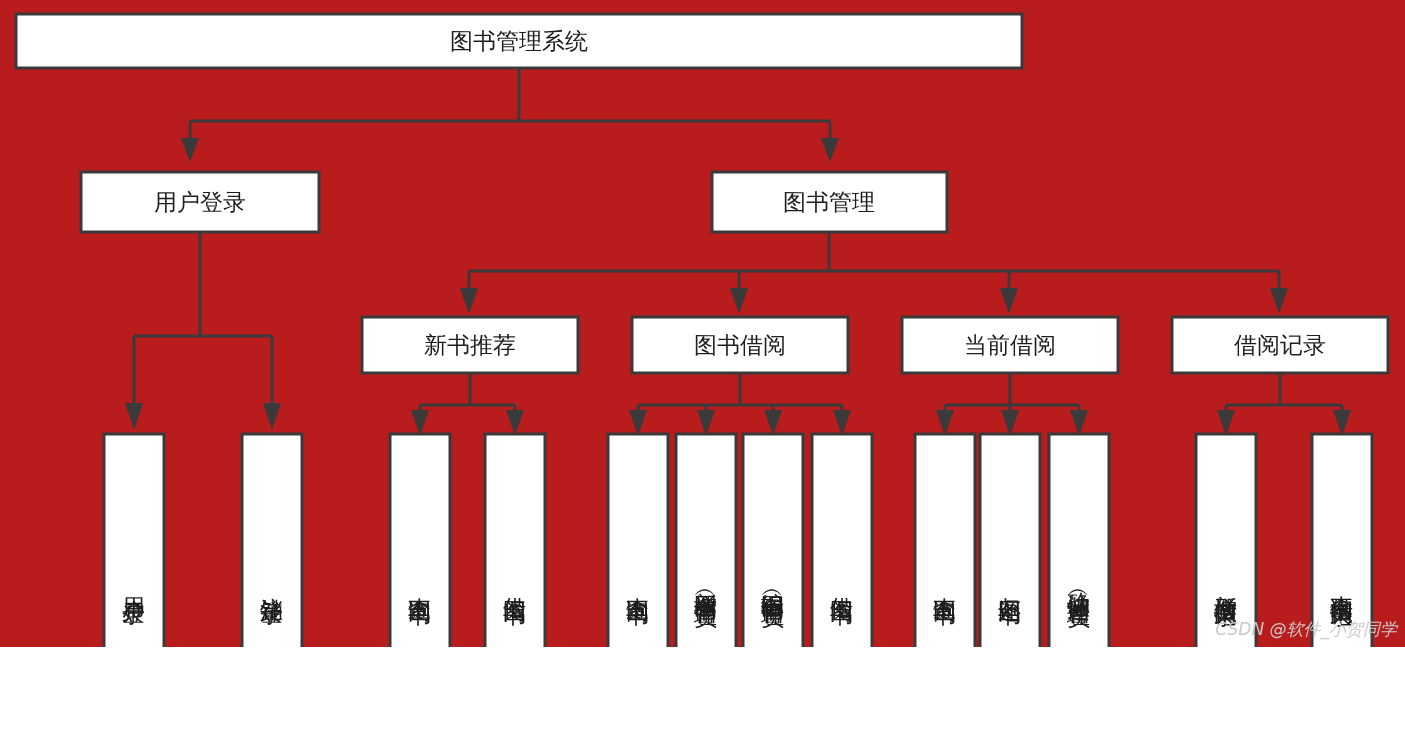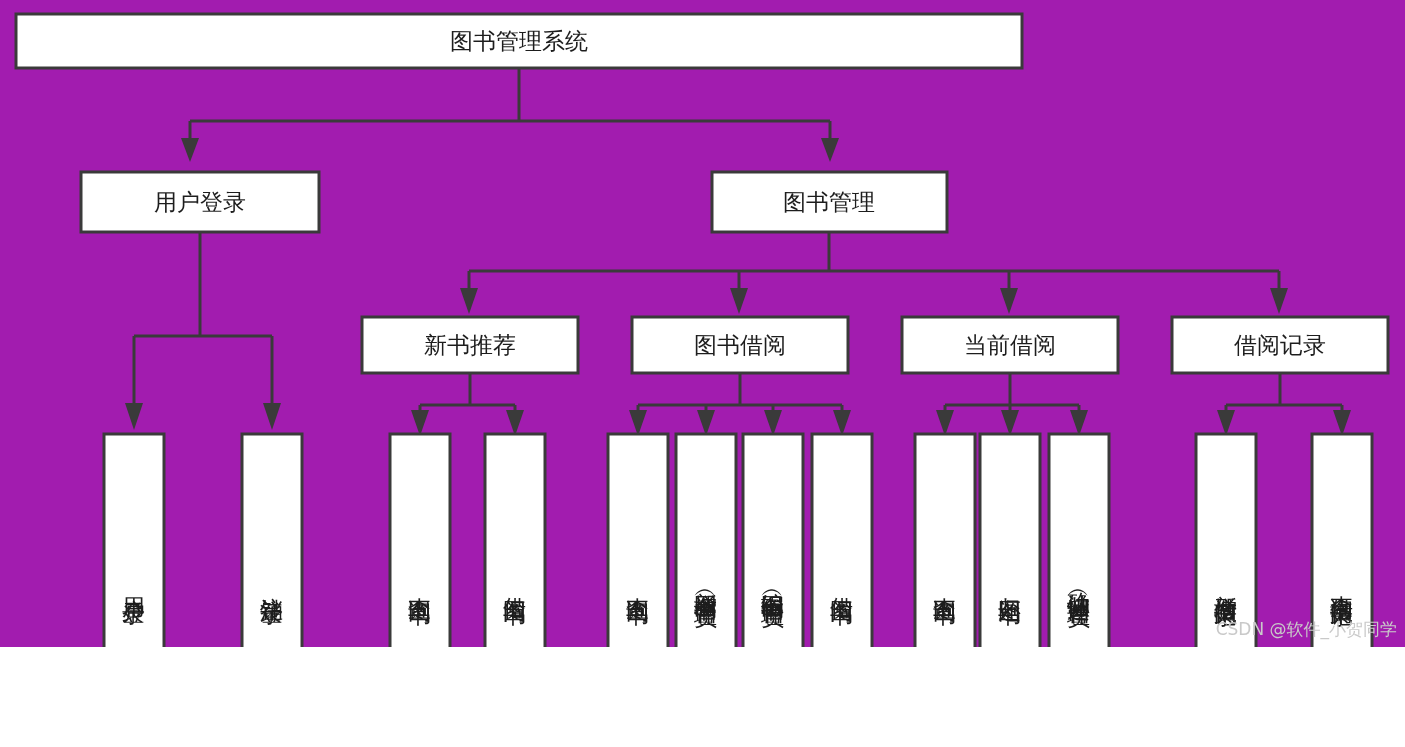--- a/index.html
+++ b/index.html
@@ -7,21 +7,21 @@
     padding: 0;
     background: #ffffff;
   }
   body {
     font-family: "DejaVu Sans", "Liberation Sans", sans-serif;
   }
   #diagram-root {
     position: relative;
     width: 1405px;
     height: 647px;
-    background: #a21caf;
+    background: #b91c1c;
     overflow: hidden;
   }
   svg.diagram-canvas {
     position: absolute;
     left: 0;
     top: 0;
     width: 1405px;
     height: 747px;
     display: block;
   }
@@ -59,20 +59,21 @@
   }
   .watermark {
     position: absolute;
     right: 8px;
     bottom: 6px;
     font-family: "DejaVu Sans", "Liberation Sans", sans-serif;
     font-size: 17px;
     color: #c9c9c9;
     white-space: nowrap;
     user-select: none;
+    font-style: italic;
   }
 </style>
 </head>
 <body>
 
 <div id="diagram-root">
 
   <svg class="diagram-canvas" viewBox="0 0 1405 747" xmlns="http://www.w3.org/2000/svg">
 
     <g>

